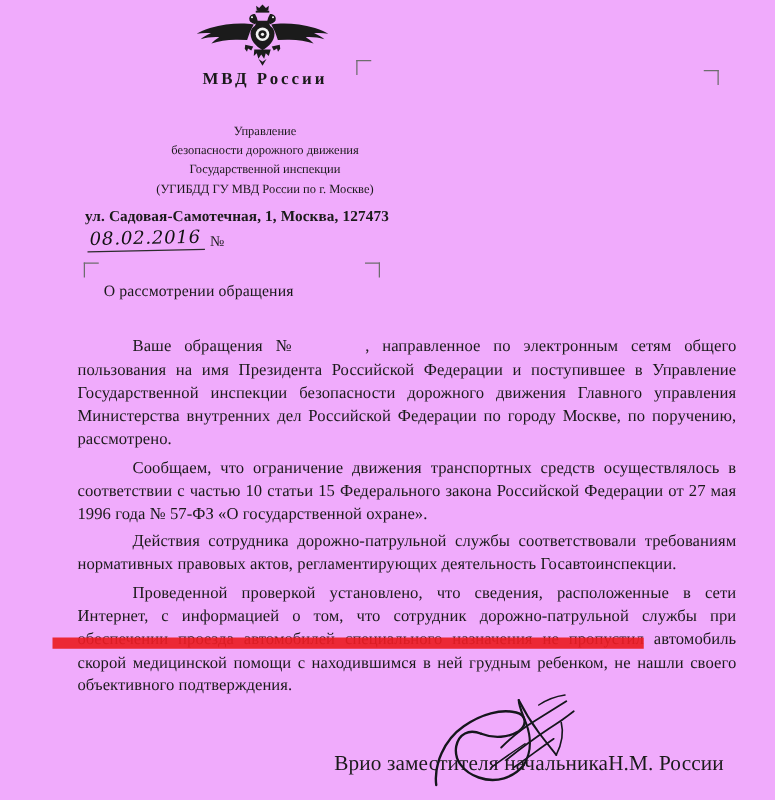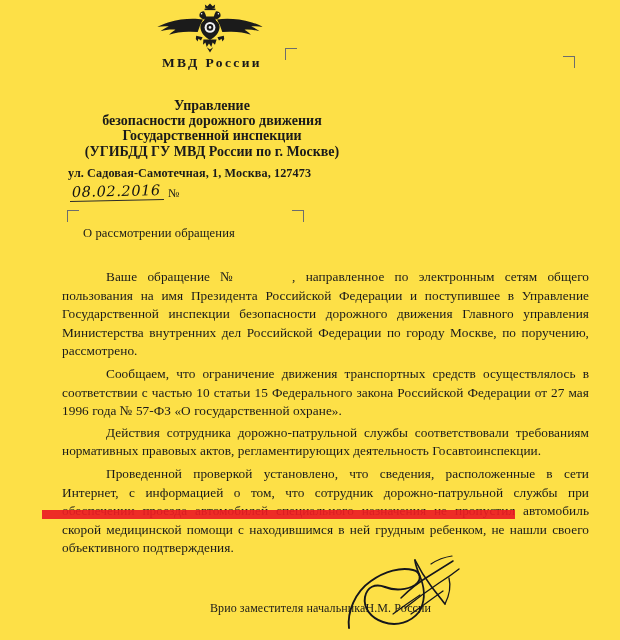--- a/index.html
+++ b/index.html
@@ -9,21 +9,21 @@
   }
   body {
     font-family: "Liberation Serif", "DejaVu Serif", serif;
     color: #1a1a1a;
   }
   #page {
     position: relative;
     width: 620px;
     height: 640px;
     overflow: hidden;
-    background: #fde047;
+    background: #f0abfc;
   }
 
   
   .emblem {
     position: absolute;
     left: 155px;
     top: 2px;
     width: 110px;
     height: 52px;
   }
@@ -52,22 +52,22 @@
   }
 
   .org-block {
     position: absolute;
     left: 42px;
     top: 98px;
     width: 340px;
     text-align: center;
   }
   .org-block div {
-    font-weight: bold;
-    font-size: 14px;
+    font-weight: normal;
+    font-size: 10px;
     line-height: 15.2px;
   }
 
   .addr-line {
     position: absolute;
     left: 68px;
     top: 166px;
     font-size: 12.2px;
     letter-spacing: 0.1px;
     font-weight: bold;
@@ -150,23 +150,23 @@
     opacity: 0.92;
   }
 
   
   .sig-row {
     position: absolute;
     left: 62px;
     top: 601px;
     width: 527px;
     display: flex;
-    justify-content: center;
+    justify-content: flex-end;
     align-items: baseline;
-    font-size: 12px;
+    font-size: 17px;
   }
   .sig-title { letter-spacing: 0.1px; }
   .sig-name { letter-spacing: 0.1px; padding-right: 10px; }
 
   .signature {
     position: absolute;
     left: 345px;
     top: 552px;
     width: 145px;
     height: 88px;
@@ -230,21 +230,21 @@
   </div>
 
   <div class="bracket tl" style="left:285px; top:48px;"></div>
   <div class="bracket tr" style="left:563px; top:56px;"></div>
   <div class="bracket tl" style="left:67px; top:210px;"></div>
   <div class="bracket tr" style="left:292px; top:210px;"></div>
 
   <div class="subject">О рассмотрении обращения</div>
 
   <div class="body-wrap">
-    <p class="para"><span>Ваше обращение №</span><span class="num-gap"></span><span>, направленное по электронным сетям общего пользования на имя Президента Российской Федерации и поступившее в Управление Государственной инспекции безопасности дорожного движения Главного управления Министерства внутренних дел Российской Федерации по городу Москве, по поручению, рассмотрено.</span></p>
+    <p class="para"><span>Ваше обращения №</span><span class="num-gap"></span><span>, направленное по электронным сетям общего пользования на имя Президента Российской Федерации и поступившее в Управление Государственной инспекции безопасности дорожного движения Главного управления Министерства внутренних дел Российской Федерации по городу Москве, по поручению, рассмотрено.</span></p>
     <p class="para tight">Сообщаем, что ограничение движения транспортных средств осуществлялось в соответствии с частью 10 статьи 15 Федерального закона Российской Федерации от 27 мая 1996 года № 57-ФЗ «О государственной охране».</p>
     <p class="para">Действия сотрудника дорожно-патрульной службы соответствовали требованиям нормативных правовых актов, регламентирующих деятельность Госавтоинспекции.</p>
     <p class="para tight">Проведенной проверкой установлено, что сведения, расположенные в сети Интернет, с информацией о том, что сотрудник дорожно-патрульной службы при обеспечении проезда автомобилей специального назначения не пропустил автомобиль скорой медицинской помощи с находившимся в ней грудным ребенком, не нашли своего объективного подтверждения.</p>
   </div>
 
   <div class="red-rule" style="background: rgb(236, 28, 36);"></div>
 
   <div class="signature">
     <svg viewBox="0 0 145 88" xmlns="http://www.w3.org/2000/svg">
       <g fill="none" stroke="#15161c" stroke-linecap="round" stroke-linejoin="round">

